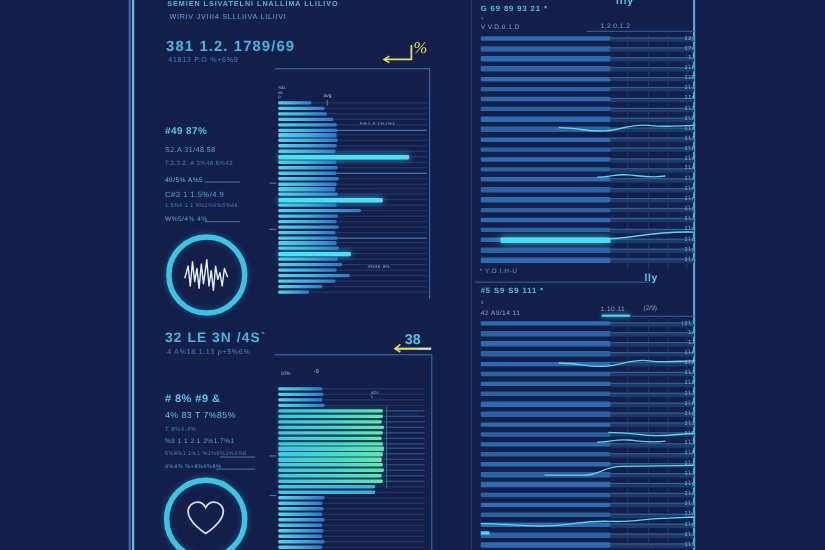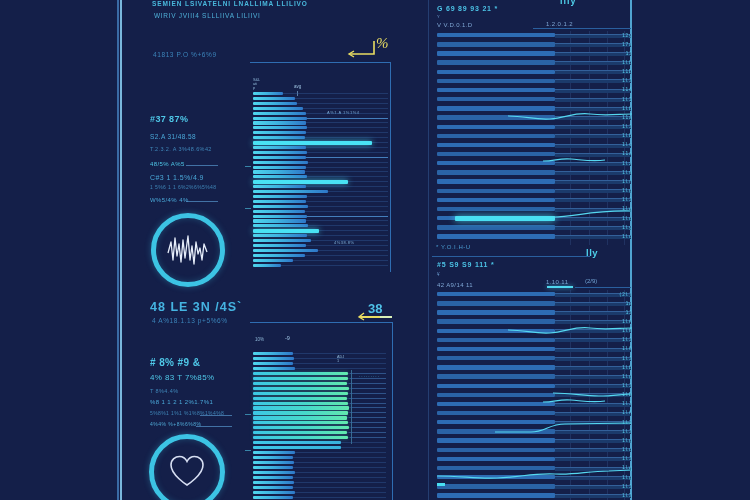--- a/index.html
+++ b/index.html
@@ -43,40 +43,41 @@
 
 <div id="stage">
 
   <div class="abs frame-a"></div>
   <div class="abs frame-b"></div>
   <div class="abs frame-m"></div>
   <div class="abs frame-r"></div>
 
   <div class="txt" style="left:152px;top:1px;font-size:6.5px;letter-spacing:.9px;font-weight:bold;color:#49b8dc;">SEMIEN LSIVATELNI LNALLIMA LLILIVO</div>
   <div class="txt" style="left:154px;top:13px;font-size:6.5px;letter-spacing:.7px;color:#4fb0d8;">WIRIV JVIII4 SLLLIIVA LILIIVI</div>
+  <div class="txt" style="left:151px;top:35px;font-size:13.5px;font-weight:bold;letter-spacing:1px;color:#45b4e2;">381 1.2. 1789/69</div>
   <div class="txt" style="left:153px;top:52px;font-size:6.5px;letter-spacing:.6px;color:#3c85bb;">41813 P.O %+6%9</div>
   <div id="sec1-items">
-      <div class="txt" style="left: 150px; top: 115px; font-size: 9px; font-weight: bold; color: rgb(79, 200, 232); letter-spacing: 0.4px;">#37 87%</div>
+      <div class="txt" style="left: 150px; top: 115px; font-size: 9px; font-weight: bold; color: rgb(79, 200, 232); letter-spacing: 0.4px;">#49 87%</div>
       <div class="txt" style="left: 150px; top: 134px; font-size: 6.5px; font-weight: normal; color: rgb(74, 168, 216); letter-spacing: 0.4px;">S2.A 31/48.58</div>
       <div class="txt" style="left: 150px; top: 147px; font-size: 5.5px; font-weight: normal; color: rgb(63, 134, 184); letter-spacing: 0.4px;">T.2.3.2. A 3%48.6%42</div>
       <div class="txt" style="left: 150px; top: 161px; font-size: 6px; font-weight: normal; color: rgb(79, 200, 232); letter-spacing: 0.4px;">48/5% A%5</div>
       <div class="rule" style="left: 186px; top: 165.2px; width: 32px;"></div>
       <div class="txt" style="left: 150px; top: 174px; font-size: 7px; font-weight: normal; color: rgb(74, 168, 216); letter-spacing: 0.4px;">C#3 1 1.5%/4.9</div>
       <div class="txt" style="left: 150px; top: 185px; font-size: 5px; font-weight: normal; color: rgb(63, 134, 184); letter-spacing: 0.4px;">1 5%6 1 1 6%2%6%5%48</div>
       <div class="txt" style="left: 150px; top: 197px; font-size: 6px; font-weight: normal; color: rgb(74, 168, 216); letter-spacing: 0.4px;">W%5/4% 4%</div>
       <div class="rule" style="left: 186px; top: 201.2px; width: 32px;"></div>
     </div>
 
   <div class="circle-btn" style="left:151px;top:213px;width:64px;height:64px;">
     <svg class="ov" style="left:9px;top:11px;" width="48" height="44" viewBox="0 0 48 44">
       <polyline points="3,24 6,13 8,31 10,9 12,27 14,15 16,33 18,11 20,29 23,7 25,31 27,17 29,35 31,13 33,25 35,19 37,31 39,15 42,23" fill="none" stroke="#e6edfa" stroke-width="1.3" stroke-linejoin="round"></polyline>
     </svg>
   </div>
 
-  <div class="txt" style="left:150px;top:301px;font-size:12.5px;font-weight:bold;letter-spacing:1px;color:#45b4e2;">48 LE 3N /4S`</div>
+  <div class="txt" style="left:150px;top:301px;font-size:12.5px;font-weight:bold;letter-spacing:1px;color:#45b4e2;">32 LE 3N /4S`</div>
   <div class="txt" style="left:152px;top:318px;font-size:6.5px;letter-spacing:.6px;color:#3c85bb;">4 A%18.1.13 p+5%6%</div>
   <div id="sec2-items">
       <div class="txt" style="left: 150px; top: 358px; font-size: 10px; font-weight: bold; color: rgb(79, 200, 232); letter-spacing: 0.4px;"># 8% #9 &amp;</div>
       <div class="txt" style="left: 150px; top: 374px; font-size: 8px; font-weight: normal; color: rgb(79, 200, 232); letter-spacing: 0.4px;">4% 83 T 7%85%</div>
       <div class="txt" style="left: 150px; top: 389px; font-size: 5.5px; font-weight: normal; color: rgb(63, 134, 184); letter-spacing: 0.4px;">T 8%4.4%</div>
       <div class="txt" style="left: 150px; top: 399px; font-size: 6px; font-weight: normal; color: rgb(74, 168, 216); letter-spacing: 0.4px;">%8 1 1 2 1 2%1.7%1</div>
       <div class="txt" style="left: 150px; top: 411px; font-size: 5px; font-weight: normal; color: rgb(63, 134, 184); letter-spacing: 0.4px;">5%8%1 1%1 %1%8%1%4%8</div>
       <div class="rule" style="left: 200px; top: 414.5px; width: 32px;"></div>
     </div>
 

